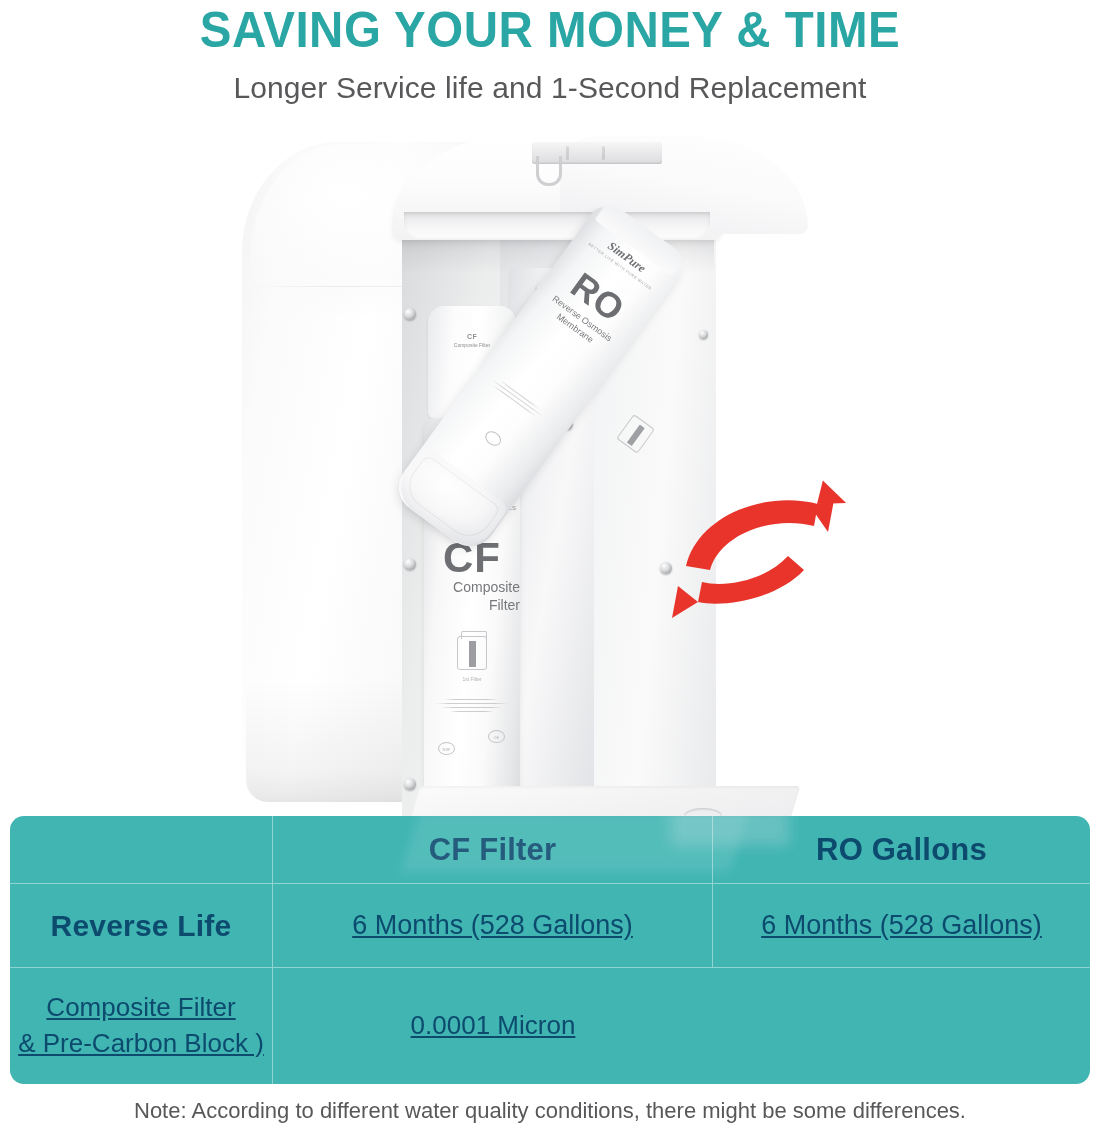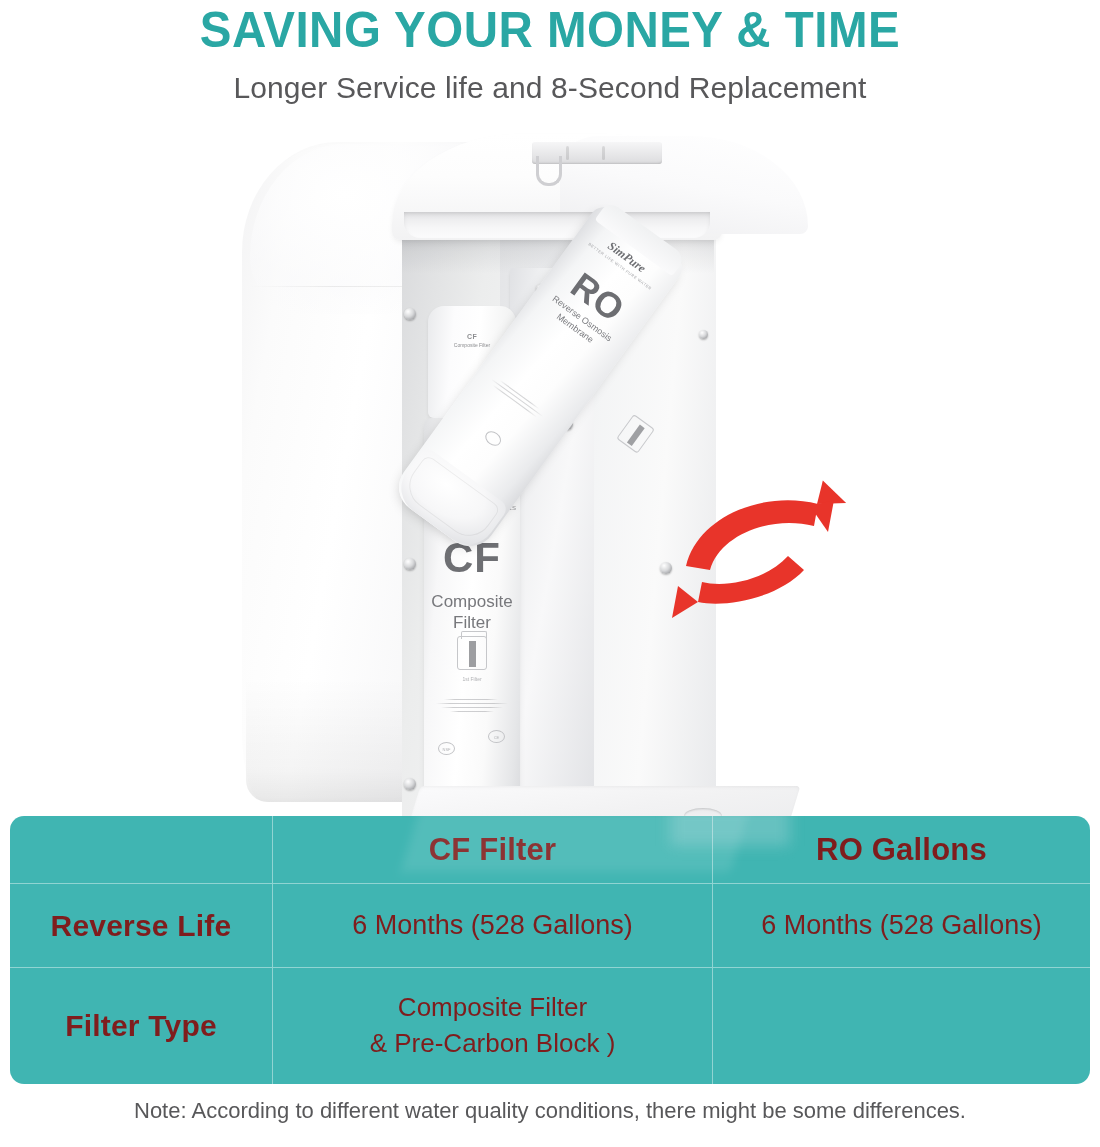--- a/index.html
+++ b/index.html
@@ -141,21 +141,21 @@
     position:absolute; left:424px; top:300px; width:96px; height:452px;
     background:linear-gradient(95deg,#dfe0e2 0%,#f7f7f8 20%,#ffffff 46%,#fafafa 66%,#e5e6e8 88%,#d6d7da 100%);
     border-radius:8px 8px 10px 10px;
     box-shadow:0 3px 8px -4px rgba(0,0,0,.22);
   }
   .cf-label { position:absolute; left:424px; top:358px; width:96px; text-align:center; }
   .cf-brand { font-size:13px; color:#6a6b6e; font-family:"Liberation Serif", serif; font-style:italic; font-weight:bold; letter-spacing:.2px; }
   .cf-brand-sub { font-size:4.5px; color:#a6a7aa; letter-spacing:.6px; margin-top:1px; }
   .cf-part { font-size:6px; color:#8e8f92; margin-top:7px; letter-spacing:.1px; }
   .cf-big { font-size:42px; font-weight:bold; color:#6e6f73; letter-spacing:1px; margin-top:26px; line-height:1; }
-  .cf-sub { font-size:17px; color:#77787c; line-height:1.25; margin-top:12px; }
+  .cf-sub { font-size:14px; color:#77787c; line-height:1.25; margin-top:0;text-align:right; }
   .cf-icon {
     position:absolute; left:50%; top:218px; transform:translateX(-50%);
     width:30px; height:34px; border:1.2px solid #c6c7ca; border-radius:3px;
   }
   .cf-icon::before{ content:""; position:absolute; left:11px; top:4px; width:7px; height:26px; background:#9d9ea1; }
   .cf-icon::after{ content:""; position:absolute; left:3px; top:-6px; width:24px; height:7px; border:1.2px solid #c6c7ca; border-bottom:none; border-radius:2px 2px 0 0; }
   .cf-iconcap { position:absolute; left:50%; top:258px; transform:translateX(-50%); font-size:5px; color:#b0b1b4; }
   .cf-waves { position:absolute; left:8px; top:278px; width:80px; height:26px; opacity:.55; }
   .cf-waves i {
     display:block; height:1px; margin:3px 0;
@@ -238,29 +238,29 @@
   #spec-table {
     position:absolute; left:10px; top:816px; width:1080px; height:268px;
     border-radius:14px; overflow:hidden;
     background:rgba(49,175,172,0.93);
     display:grid;
     grid-template-columns:263px 440px 377px;
     grid-template-rows:68px 84px 116px;
   }
   #spec-table .cell {
     display:flex; align-items:center; justify-content:center;
-    text-align:center; color:#7f1d1d; padding:2px 8px;
+    text-align:center; color:#0c4a6e; padding:2px 8px;
     border-right:1px solid rgba(255,255,255,.42);
     border-bottom:1px solid rgba(255,255,255,.42);
   }
   #spec-table .cell.last-col { border-right:none; }
   #spec-table .cell.last-row { border-bottom:none; }
   #spec-table .hdr { font-size:31px; font-weight:bold; letter-spacing:.2px; }
   #spec-table .rowlabel { font-size:30px; font-weight:bold; letter-spacing:.2px; }
-  #spec-table .val { font-size:27px; font-weight:400; line-height:1.3; }
+  #spec-table .val { font-size:27px; font-weight:400; line-height:1.3;text-decoration:underline; }
   #spec-table .val.multi { font-size:26px; line-height:1.38; }
   #spec-table .empty { }
 
   
   #table-ghost {
     position:absolute; left:10px; top:816px; width:1080px; height:68px;
     pointer-events:none; border-radius:14px 14px 0 0; overflow:hidden;
   }
   #table-ghost .g1 {
     position:absolute; left:400px; top:-6px; width:330px; height:62px;
@@ -275,21 +275,21 @@
   #note {
     position:absolute; left:0; top:1098px; width:1100px; text-align:center;
     font-size:22px; color:#58585A; letter-spacing:0;
   }
 </style>
 </head>
 <body>
 
 <div id="header">
   <div id="headline">SAVING YOUR MONEY &amp; TIME</div>
-  <div id="subhead">Longer Service life and 8-Second Replacement</div>
+  <div id="subhead">Longer Service life and 1-Second Replacement</div>
 </div>
 
 <div id="photo-stage">
 
   <div class="shell-body"></div>
   <div class="shell-top-highlight"></div>
   <div class="shell-seam"></div>
   <div class="shell-bottom-shadow"></div>
 
   <div class="cavity"></div>
@@ -384,29 +384,29 @@
 
 <div id="spec-table">
   <div class="cell empty"></div>
   <div class="cell hdr">CF Filter</div>
   <div class="cell hdr last-col">RO Gallons</div>
 
   <div class="cell rowlabel">Reverse Life</div>
   <div class="cell val">6 Months (528 Gallons)</div>
   <div class="cell val last-col">6 Months (528 Gallons)</div>
 
-  <div class="cell rowlabel last-row">Filter Type</div>
   <div class="cell val multi last-row">
     <div>
       <div>Composite Filter</div>
       <div>&amp; Pre-Carbon Block )</div>
     </div>
   </div>
   <div class="cell val multi last-col last-row">
     <div>
+      <div>0.0001 Micron</div>
     </div>
   </div>
 </div>
 <div id="table-ghost">
   <div class="g1"></div>
     <div class="g2"></div>
 </div>
 
 <div id="note">Note: According to different water quality conditions, there might be some differences.</div>
 

